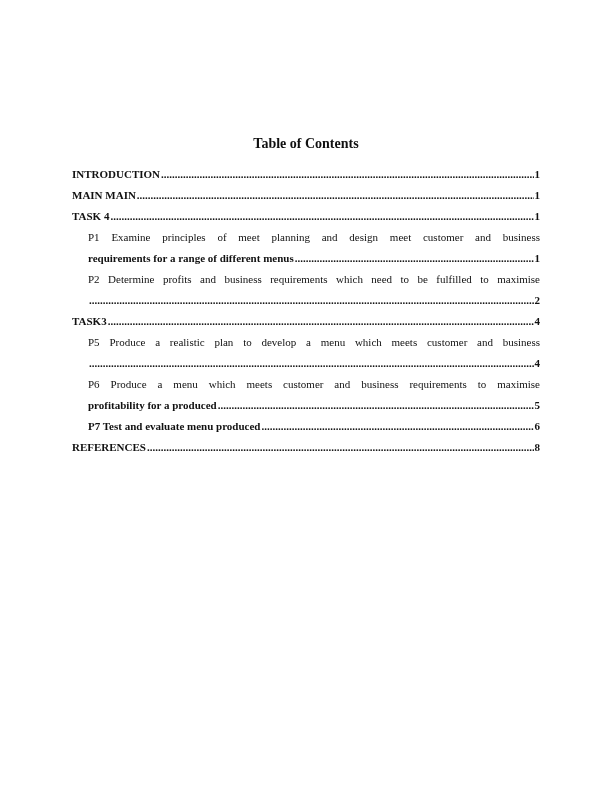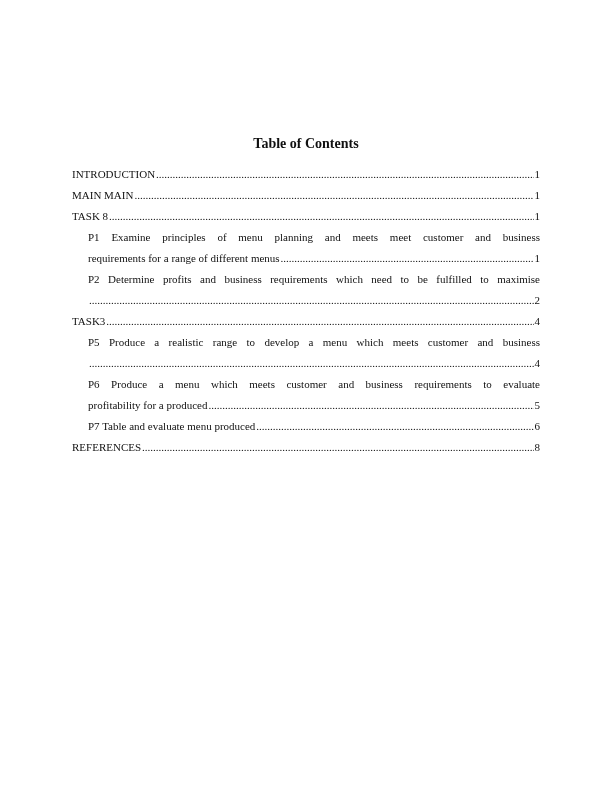--- a/index.html
+++ b/index.html
@@ -12,21 +12,21 @@
     .toc-title {
       position: absolute; left: 0; width: 612px; top: 120px;
       text-align: center; font-weight: bold; font-size: 14px; line-height: 16px;
     }
     .toc {
       position: absolute; left: 72px; top: 148px; width: 468px;
       font-size: 11px;
     }
     .entry { position: relative; line-height: 21px; }
     .entry.sub { padding-left: 16px; }
-    .line { display: flex; align-items: flex-start; white-space: nowrap; height: 21px; }
+    .line { display: flex; align-items: flex-start; white-space: nowrap; height: 21px; font-weight: bold; }
     .line .txt { flex: 0 0 auto; }
     .line .dots {
       flex: 1 1 auto; overflow: hidden; white-space: nowrap;
       margin: 0 1px; letter-spacing: 0px;
     }
     .line .dots::before {
       content: "..................................................................................................................................................................................................................................................................";
     }
     .line .pg { flex: 0 0 auto; }
     .just {
@@ -53,28 +53,28 @@
     <div class="entry">
       <div class="line">
         <span class="txt">MAIN MAIN</span>
         <span class="dots"></span>
         <span class="pg">1</span>
       </div>
     </div>
 
     <div class="entry">
       <div class="line">
-        <span class="txt">TASK 8</span>
+        <span class="txt">TASK 4</span>
         <span class="dots"></span>
         <span class="pg">1</span>
       </div>
     </div>
 
     <div class="entry sub">
-      <div class="just">P1 Examine principles of menu planning and meets meet customer and business</div>
+      <div class="just">P1 Examine principles of meet planning and design meet customer and business</div>
       <div class="line">
         <span class="txt">requirements for a range of different menus</span>
         <span class="dots"></span>
         <span class="pg">1</span>
       </div>
     </div>
 
     <div class="entry sub">
       <div class="just">P2 Determine profits and business requirements which need to be fulfilled to maximise</div>
       <div class="line">
@@ -85,39 +85,39 @@
 
     <div class="entry">
       <div class="line">
         <span class="txt">TASK3</span>
         <span class="dots"></span>
         <span class="pg">4</span>
       </div>
     </div>
 
     <div class="entry sub">
-      <div class="just">P5 Produce a realistic range to develop a menu which meets customer and business</div>
+      <div class="just">P5 Produce a realistic plan to develop a menu which meets customer and business</div>
       <div class="line">
         <span class="dots"></span>
         <span class="pg">4</span>
       </div>
     </div>
 
     <div class="entry sub">
-      <div class="just">P6 Produce a menu which meets customer and business requirements to evaluate</div>
+      <div class="just">P6 Produce a menu which meets customer and business requirements to maximise</div>
       <div class="line">
         <span class="txt">profitability for a produced</span>
         <span class="dots"></span>
         <span class="pg">5</span>
       </div>
     </div>
 
     <div class="entry sub">
       <div class="line">
-        <span class="txt">P7 Table and evaluate menu produced</span>
+        <span class="txt">P7 Test and evaluate menu produced</span>
         <span class="dots"></span>
         <span class="pg">6</span>
       </div>
     </div>
 
 
     <div class="entry">
       <div class="line">
         <span class="txt">REFERENCES</span>
         <span class="dots"></span>

